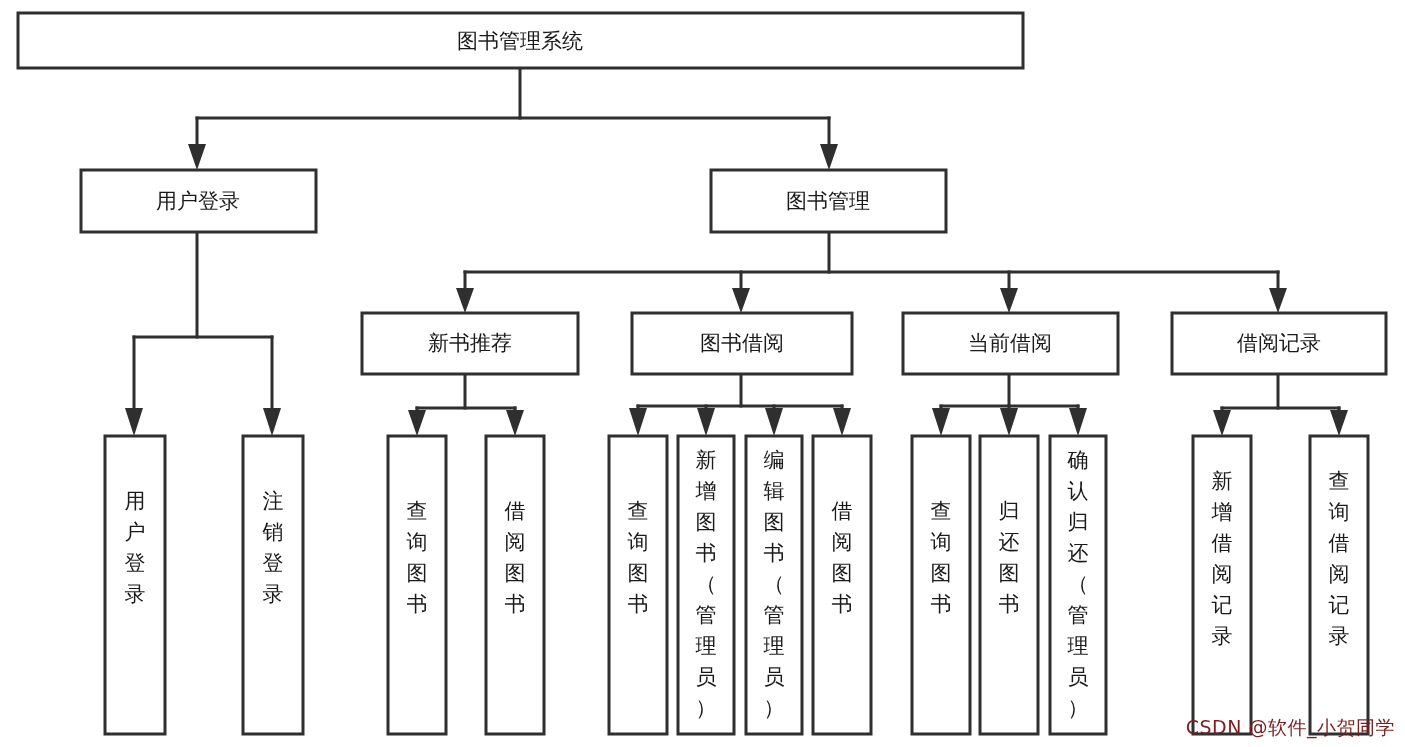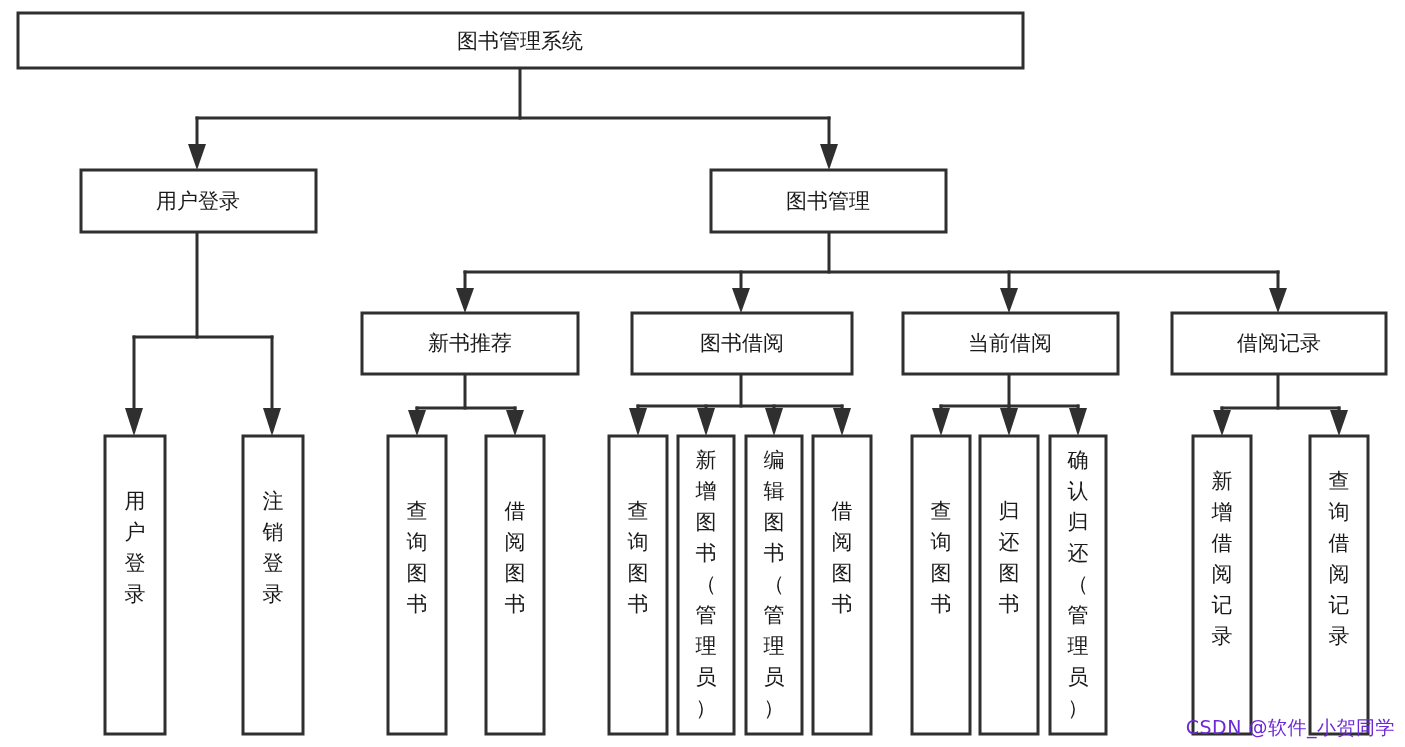--- a/index.html
+++ b/index.html
@@ -53,21 +53,21 @@
   .arrow-head {
     fill: #2f2f2f;
     stroke: none;
   }
   .watermark {
     position: absolute;
     right: 10px;
     bottom: 6px;
     font-family: "DejaVu Sans", "Liberation Sans", sans-serif;
     font-size: 19px;
-    color: #6d28d9;
+    color: #7f1d1d;
     white-space: nowrap;
     letter-spacing: 0.5px;
     pointer-events: none;
   }
 </style>
 </head>
 <body>
 
 <div id="diagram-root">
 

